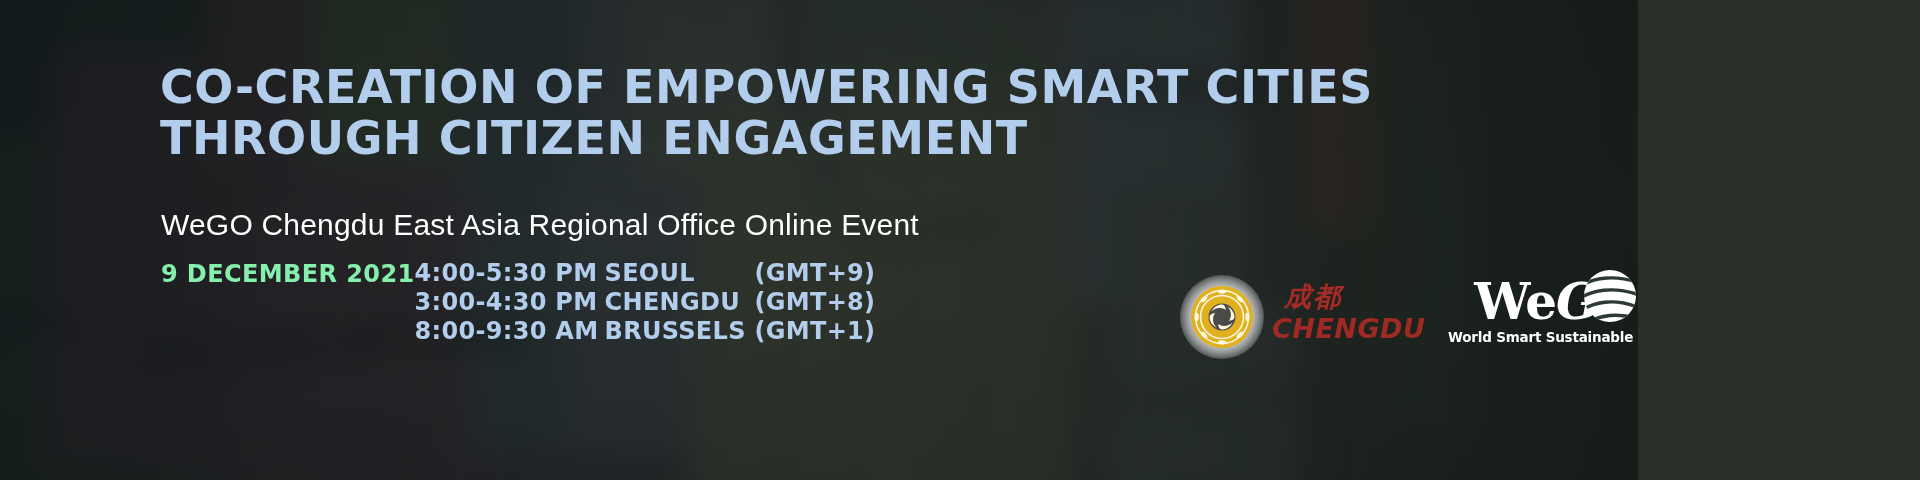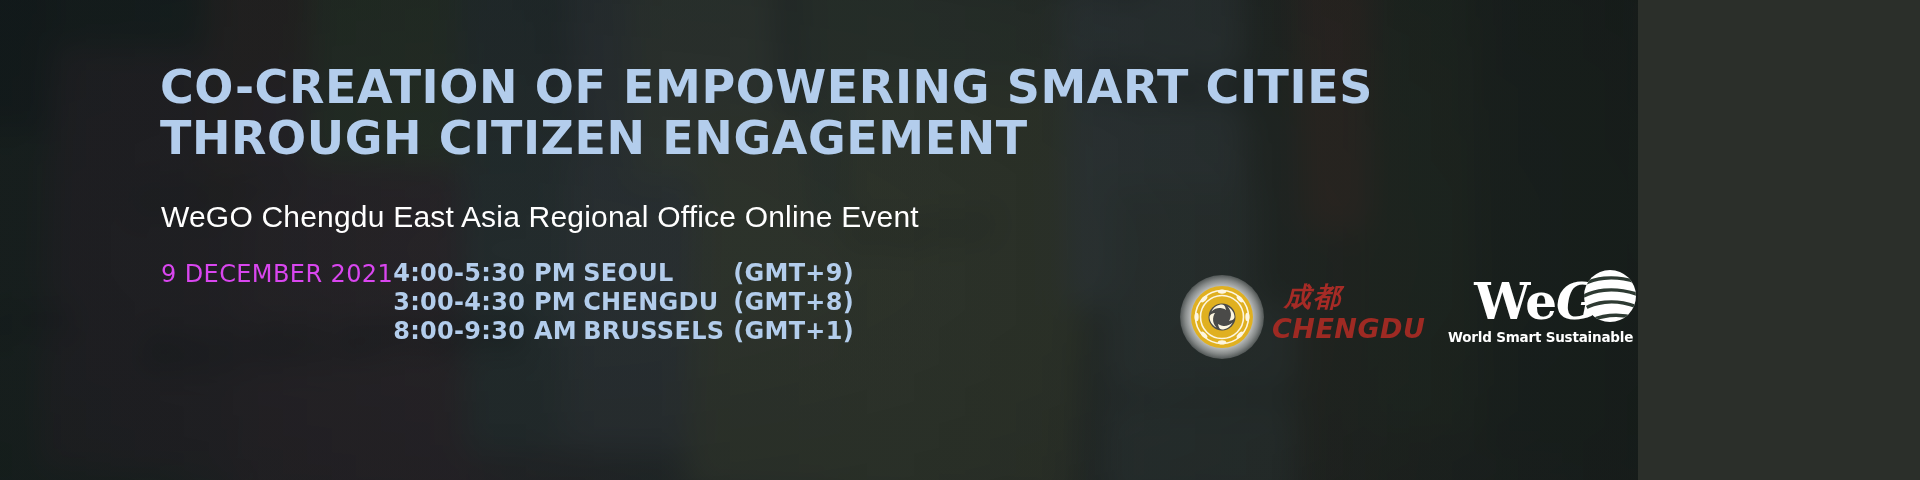--- a/index.html
+++ b/index.html
@@ -99,41 +99,41 @@
     font-weight:700;
     font-size:46px;
     line-height:51px;
     letter-spacing:0.6px;
     text-transform:uppercase;
   }
   .title .tline { display:block; white-space:nowrap; }
 
   .subtitle {
     position:absolute;
-    left:161px; top:200px;
+    left:161px; top:208px;
     color:#ffffff;
     font-family:"Liberation Sans", sans-serif;
     font-weight:400;
     font-size:30px;
     line-height:34px;
     letter-spacing:0.2px;
     white-space:nowrap;
   }
 
   
   .datebar {
     position:absolute;
     left:161px; top:259px;
     display:flex;
     align-items:flex-start;
   }
   .date-text {
-    color:#d946ef;
-    font-family:"DejaVu Sans", sans-serif;
-    font-weight:400;
+    color:#86efac;
+    font-family:"DejaVu Sans", sans-serif;
+    font-weight:700;
     font-size:24px;
     line-height:29px;
     letter-spacing:0.4px;
     white-space:nowrap;
     padding-top:1px;
   }
 
   .schedule {
     color:#b3cdec;
     font-family:"DejaVu Sans", sans-serif;

